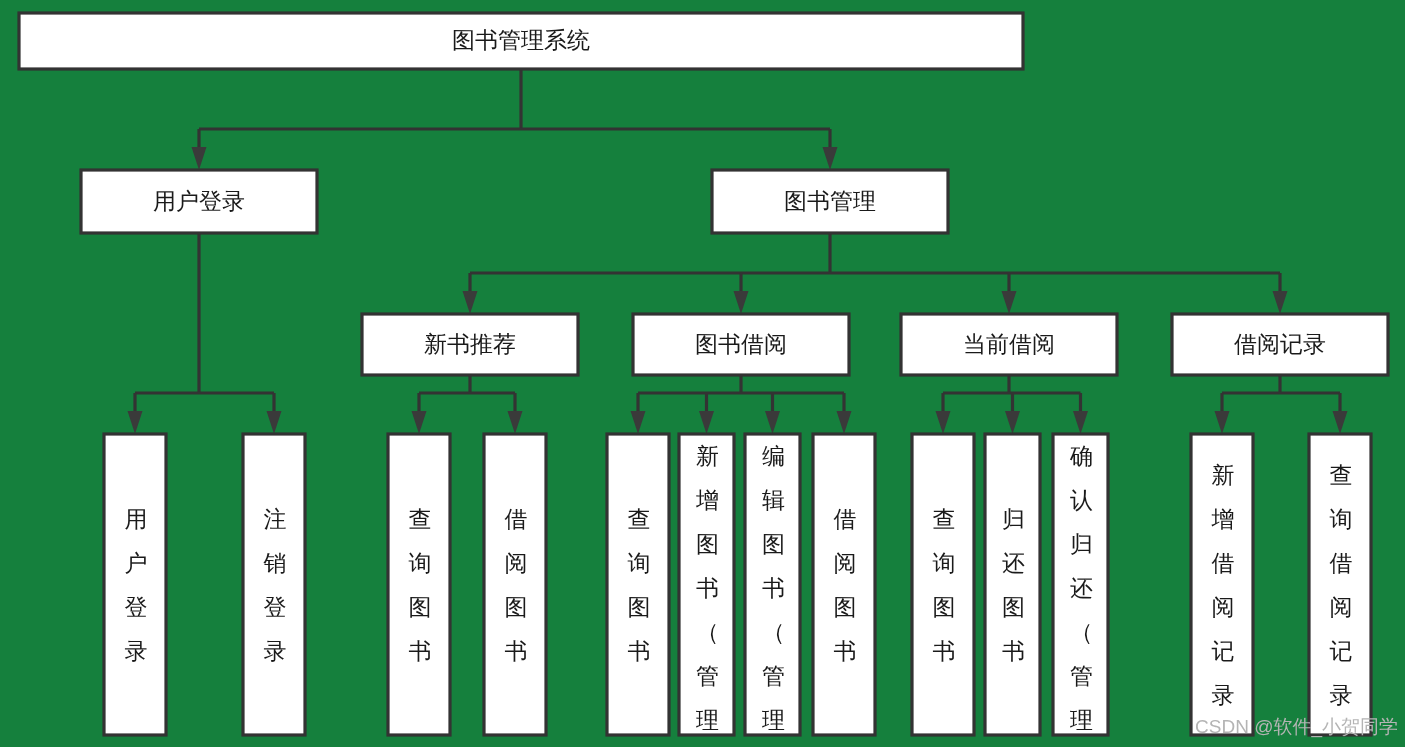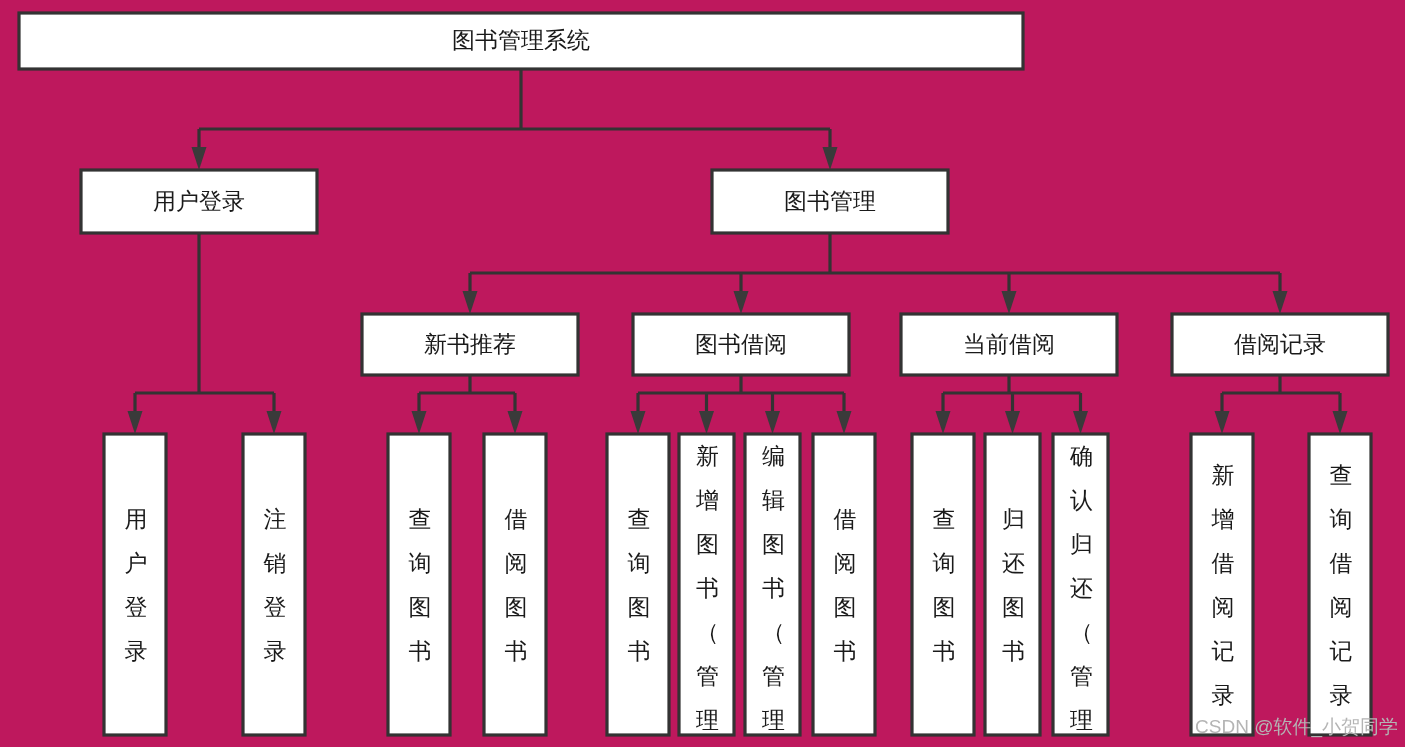--- a/index.html
+++ b/index.html
@@ -11,21 +11,21 @@
     width: 1405px;
     height: 747px;
     font-family: "Liberation Sans", "DejaVu Sans", sans-serif;
     overflow: hidden;
     position: relative;
   }
   #diagram-root {
     position: relative;
     width: 1405px;
     height: 747px;
-    background: #be185d;
+    background: #15803d;
   }
   svg.diagram-svg {
     position: absolute;
     top: 0;
     left: 0;
     width: 1405px;
     height: 747px;
     display: block;
   }
   .node-box {

